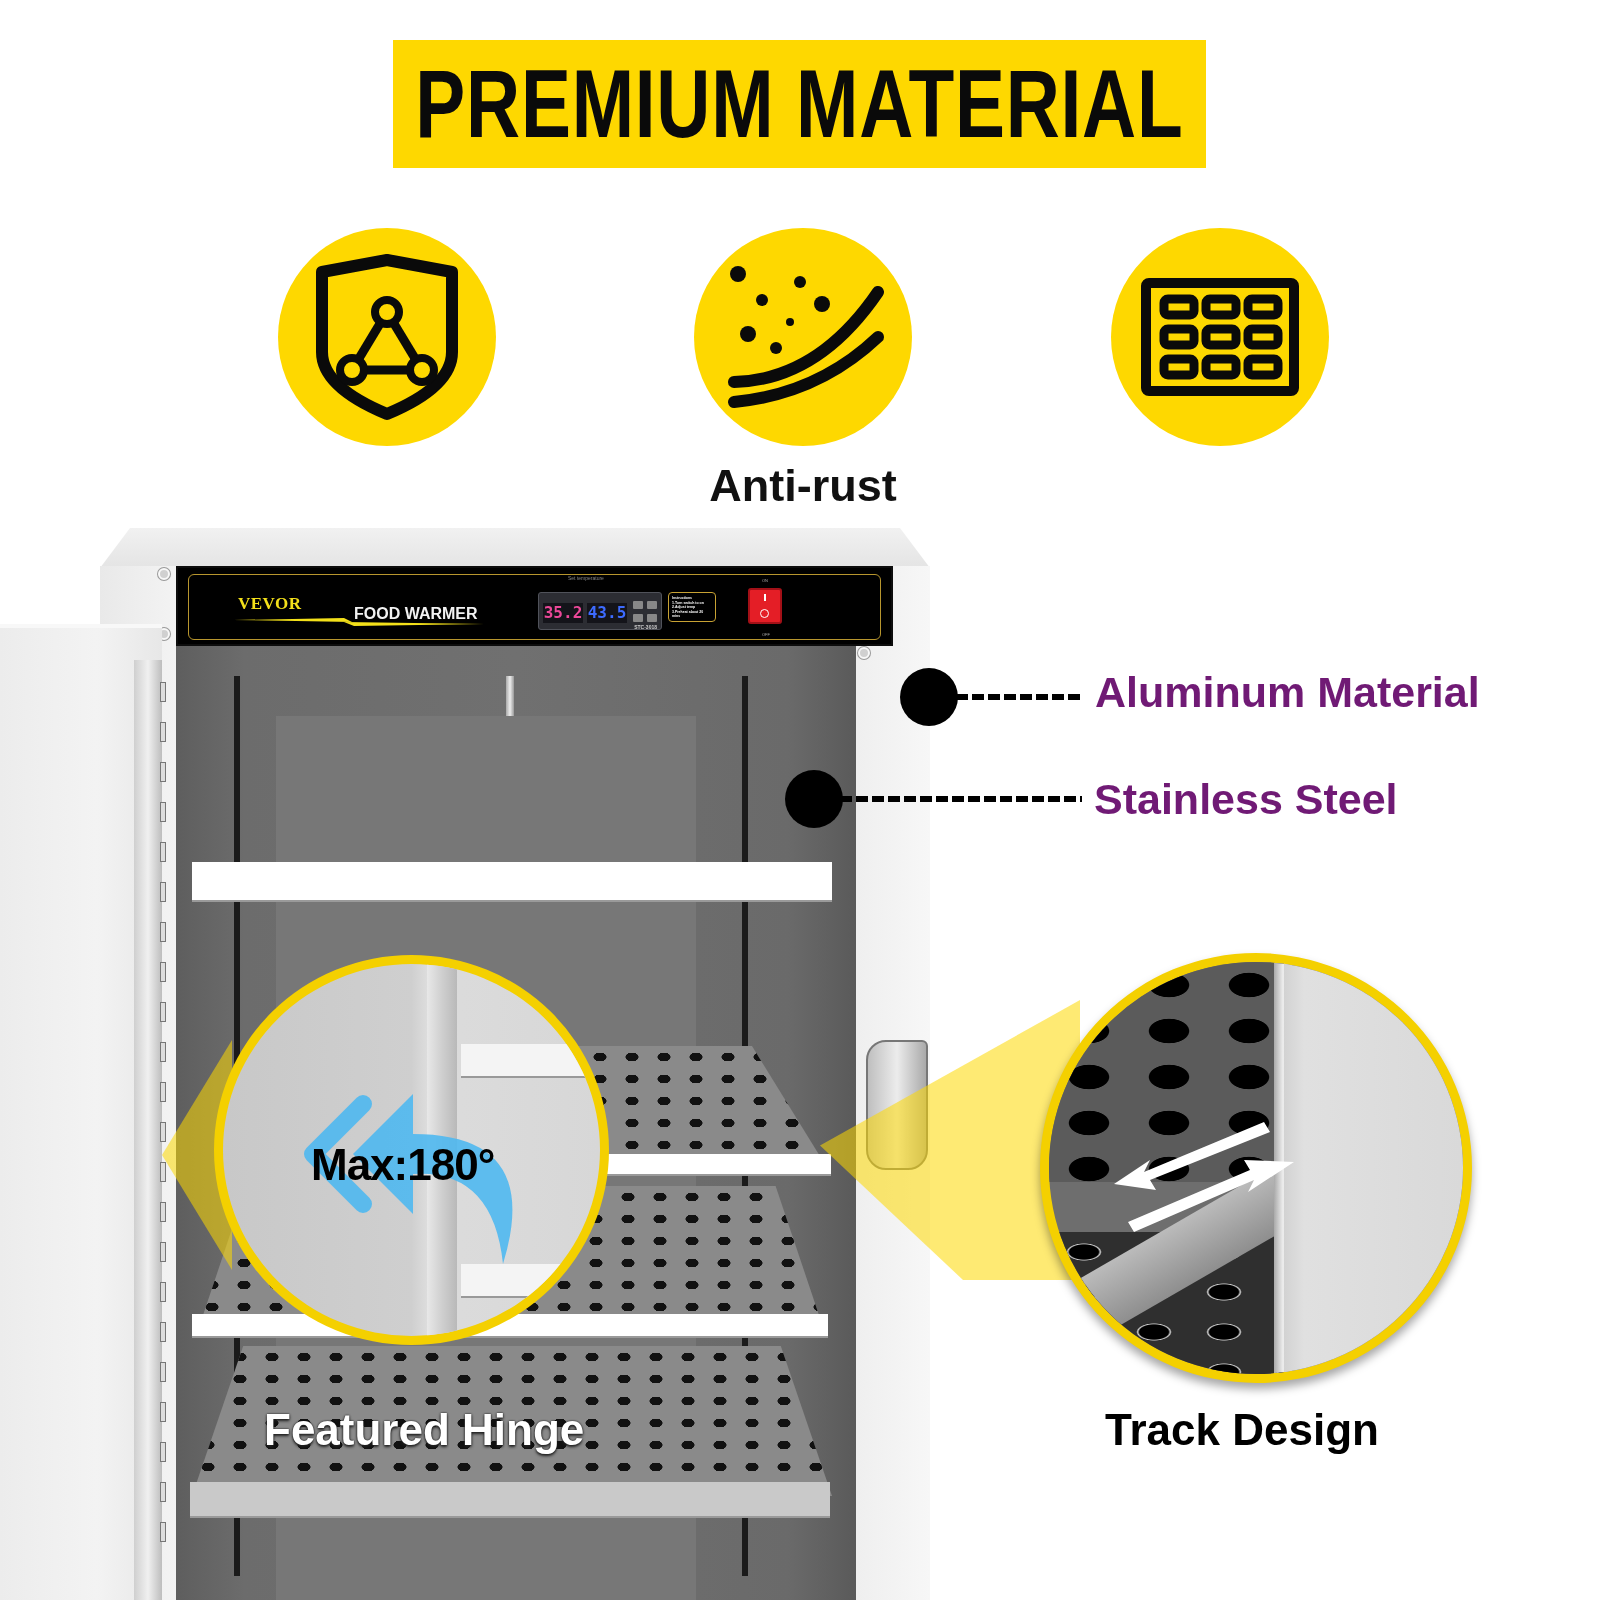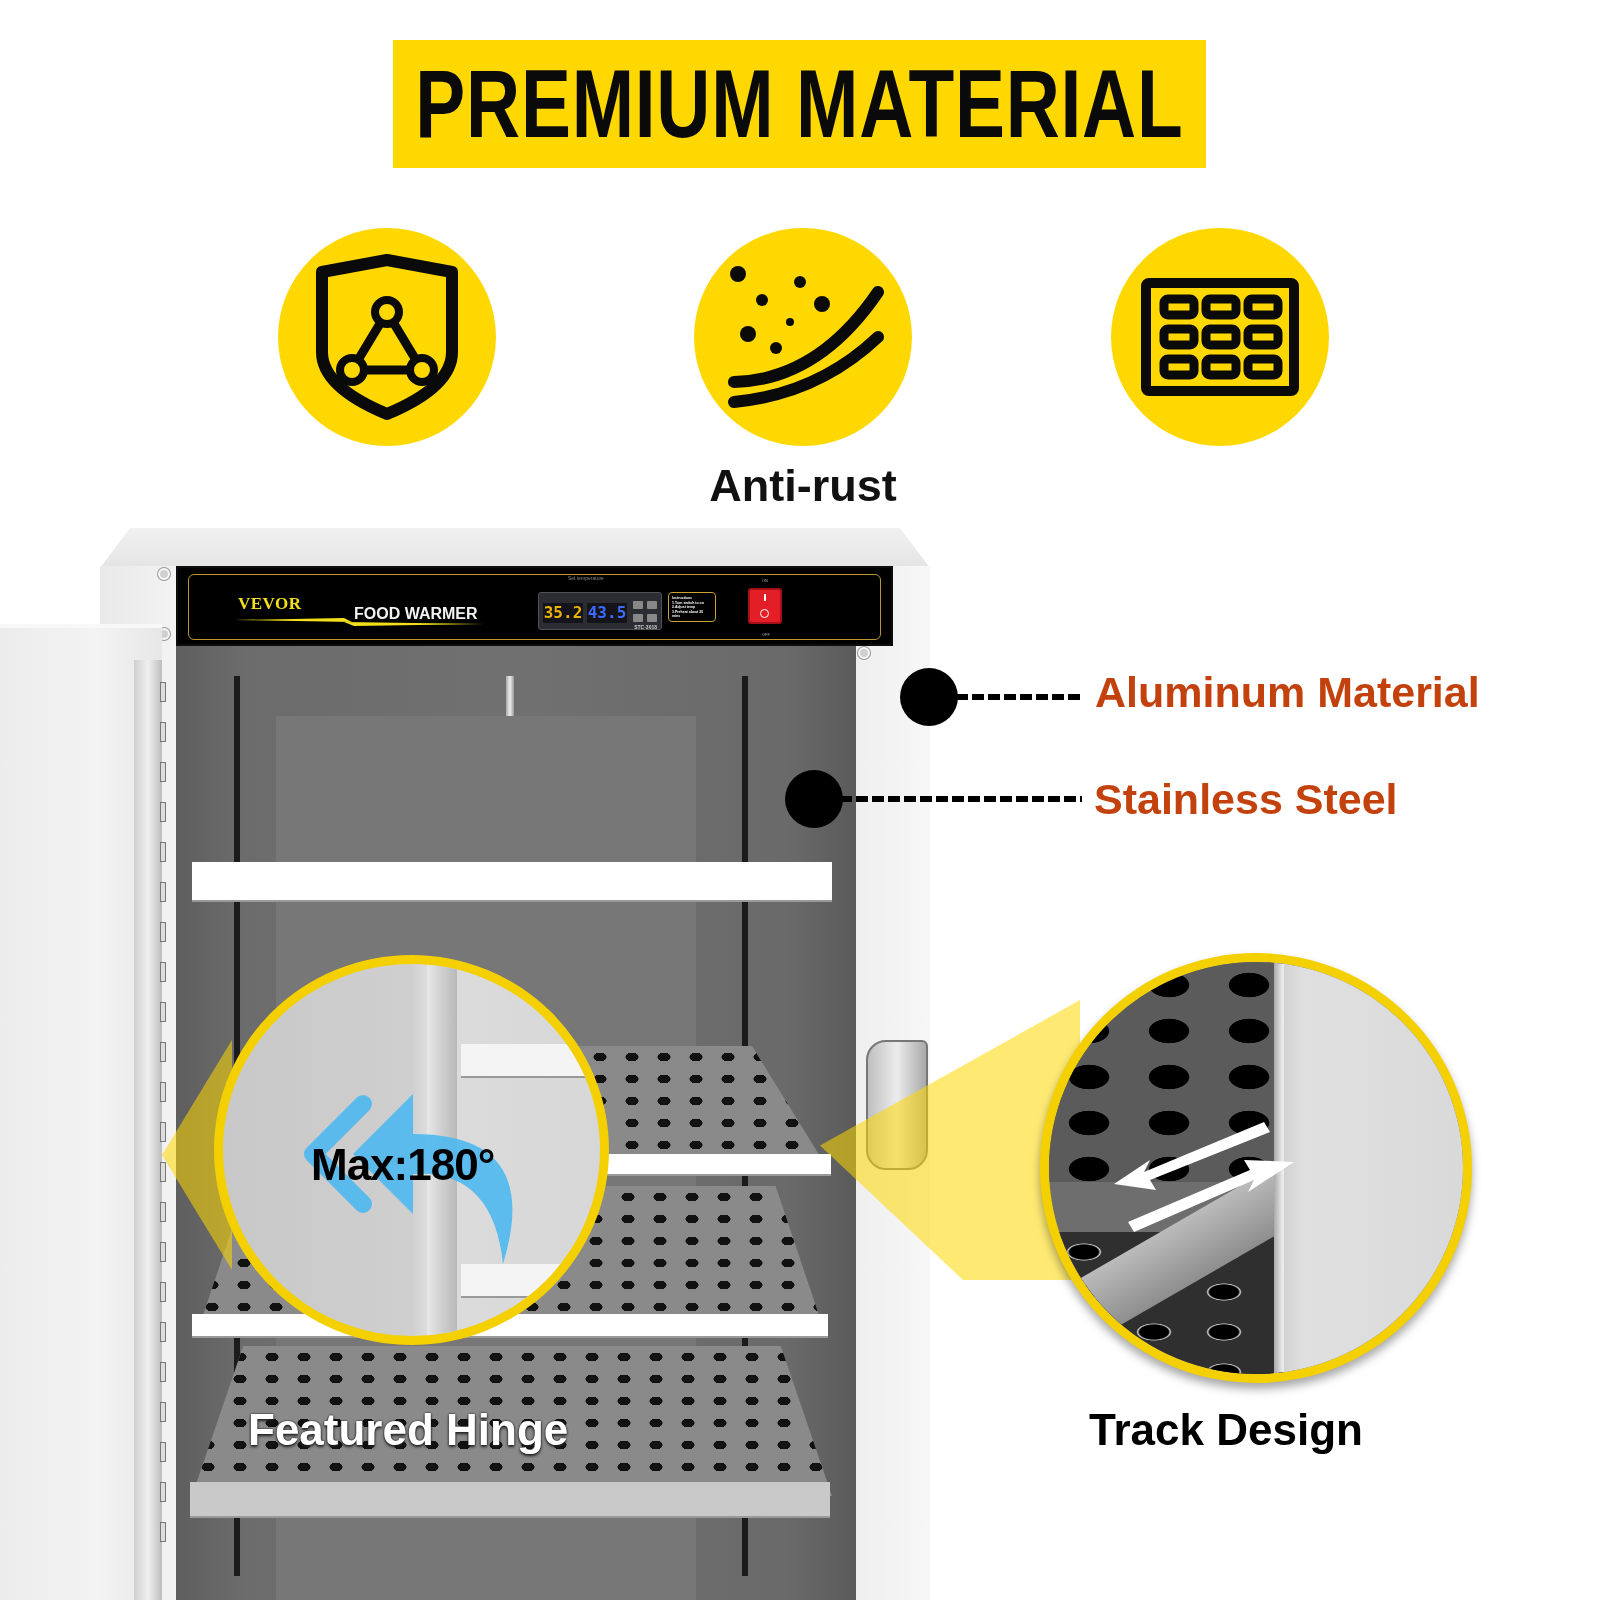--- a/index.html
+++ b/index.html
@@ -54,21 +54,21 @@
   .product-name { position: absolute; left: 176px; top: 37px; font-size: 16px; font-weight: 700; color: #f2f2f2; }
   .set-temp-label { position: absolute; left: 390px; top: 7px; font-size: 5px; color: #888; }
   .thermostat {
     position: absolute; left: 360px; top: 24px; width: 124px; height: 38px;
     background: #2c2d33; border-radius: 3px; border: 1px solid #50525a;
   }
   .display {
     position: absolute; top: 10px; height: 20px; width: 40px; background: #14141a;
     font-family: "DejaVu Sans Mono", monospace; font-size: 16px; font-weight: 700; line-height: 20px; text-align: center;
   }
-  .display.red { left: 4px; color: #eab308; }
+  .display.red { left: 4px; color: #ec4899; }
   .display.blue { left: 48px; color: #3d6bff; }
   .tbtn { position: absolute; width: 10px; height: 8px; background: #888; border-radius: 1px; }
   .model-label { position: absolute; right: 4px; bottom: -1px; font-size: 5px; color: #ccc; font-weight: 700; }
   .instructions {
     position: absolute; left: 490px; top: 24px; width: 48px; height: 30px;
     border: 1.5px solid #c8a233; border-radius: 4px; padding: 3px;
   }
   .instructions div { font-size: 3.5px; color: #fff; font-weight: 700; line-height: 4.5px; }
   .switch {
     position: absolute; left: 570px; top: 20px; width: 34px; height: 36px;
@@ -101,21 +101,21 @@
   }
   .door-edge { position: absolute; left: 134px; top: 660px; width: 28px; height: 940px; background: linear-gradient(90deg,#cfcfcf,#f0f0f0,#bdbdbd); }
   .hinge-slot { position: absolute; left: 160px; width: 6px; height: 20px; border: 1px solid #777; background: #ddd; }
 
   
   .latch { position: absolute; left: 866px; top: 1040px; width: 62px; height: 130px; background: linear-gradient(90deg,#bfbfbf,#ececec,#a9a9a9); border-radius: 20px 6px 20px 20px; border: 2px solid #777; }
 
   
   .callout-dot { position: absolute; border-radius: 50%; background: #000; }
   .callout-line { position: absolute; height: 6px; background: repeating-linear-gradient(90deg, #000 0 12px, transparent 12px 16px); }
-  .callout-label { position: absolute; font-size: 43px; font-weight: 700; color: #c2410c; white-space: nowrap; }
+  .callout-label { position: absolute; font-size: 43px; font-weight: 700; color: #701a75; white-space: nowrap; }
 
   
   .beam { position: absolute; background: rgba(254, 216, 0, 0.55); }
   .magnifier {
     position: absolute; border-radius: 50%; border: 9px solid #f4d000; overflow: hidden;
   }
   .hinge-mag { left: 214px; top: 955px; width: 395px; height: 390px; background: linear-gradient(90deg, #c8c8c8 0%, #cfcfcf 50%, #dcdcdc 54%, #d7d7d7 100%); }
   .hinge-mag .door-seam { position: absolute; left: 204px; top: 0; width: 30px; height: 100%; background: linear-gradient(90deg,#e8e8e8,#cfcfcf,#b9b9b9); }
   .hinge-mag .inner-shelf { position: absolute; left: 238px; width: 200px; height: 34px; background: #f4f4f4; border-bottom: 2px solid #999; }
   .arrow-svg { position: absolute; left: 70px; top: 110px; width: 260px; height: 200px; }
@@ -133,21 +133,21 @@
     background-size: 80px 46px;
   }
   .track-mag .rail { position: absolute; left: 0; top: 190px; width: 250px; height: 70px; background: linear-gradient(#bbb,#8e8e8e); transform: skewY(-30deg); transform-origin: right; }
   .track-mag .holes-bottom {
     position: absolute; left: 0; top: 270px; width: 235px; height: 170px; background-color: #2f2f2f;
     background-image: radial-gradient(ellipse 24px 12px at center, #000 60%, #ccc 68%, transparent 74%);
     background-size: 70px 40px;
   }
   .track-arrows { position: absolute; left: 55px; top: 140px; width: 200px; height: 150px; }
 
-  .overlay-label { position: absolute; font-size: 44px; font-weight: 700; white-space: nowrap; }
+  .overlay-label { position: absolute; font-size: 44px; font-weight: 700; white-space: nowrap; margin-left: 16px; }
   .featured-hinge { left: 248px; top: 1405px; color: #fff; text-shadow: 0 2px 3px #222, 0 0 2px #000; }
   .track-design { left: 1089px; top: 1405px; color: #000; }
 </style>
 </head>
 <body>
 
 <div class="banner">
   <div class="banner-title">PREMIUM MATERIAL</div>
 </div>
 

